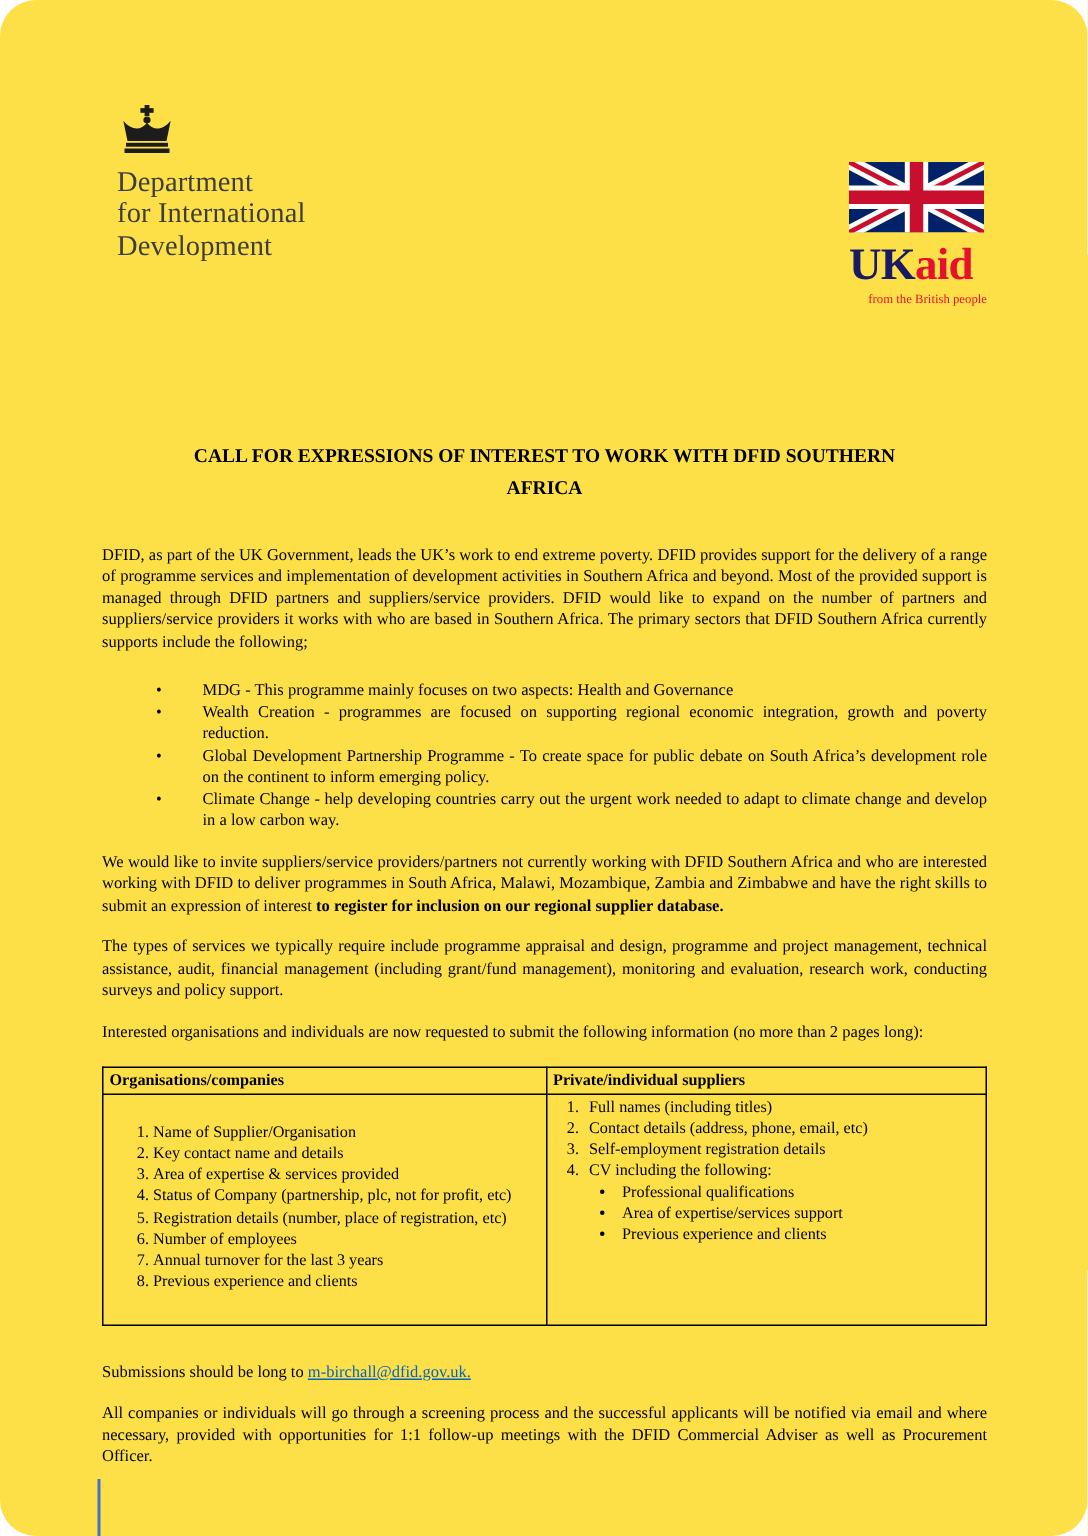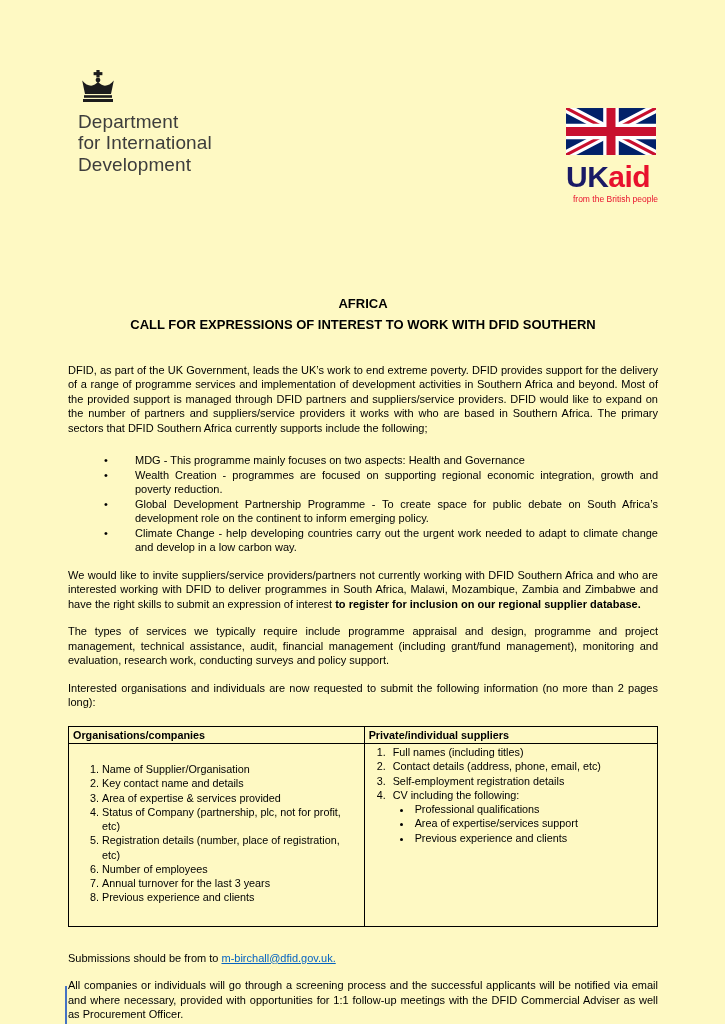--- a/index.html
+++ b/index.html
@@ -1,18 +1,18 @@
 <!DOCTYPE html>
 <html style="--link_blue: #0563c1; --ukaid_navy: #191a66; --ukaid_red: #e8112d; --flag_blue: #012169; --flag_red: #c8102e; --dfid_grey: #3d3d3c;"><head>
 <meta charset="utf-8">
 <style>
   html,body{margin:0;padding:0;background:#ffffff;}
-  .page{position:relative;width:725px;height:1024px;background:#fef9c3;color:#000;
-    font-family:Liberation Sans, sans-serif;
-    padding:68px 67px 0 68px;box-sizing:border-box;overflow:hidden;}
+  .page{position:relative;width:725px;height:1024px;background:#fde047;color:#000;
+    font-family:Liberation Serif, serif;
+    padding:68px 67px 0 68px;box-sizing:border-box;overflow:hidden;border-radius:24px;}
 
   
   .logos{display:flex;justify-content:space-between;align-items:flex-start;}
   .dfid{padding-left:10px;padding-top:2px;}
   .crown{display:block;margin:0 0 9px 2px;}
   .crown g{fill:#1c1c1c;}
   .dfid-text{font-size:19px;line-height:1.12;color:var(--dfid_grey,#3d3d3c);letter-spacing:0.1px;}
   .ukaid{width:92px;margin-top:40px;}
   .flag{display:block;}
   .f-blue{fill:var(--flag_blue,#012169);}
@@ -87,22 +87,22 @@
         <path class="s-red d21" d="M0,0 60,31.3 M60,0 0,31.3"></path>
         <path class="s-white d104" d="M30,0 30,31.3 M0,15.65 60,15.65"></path>
         <path class="s-red d60" d="M30,0 30,31.3 M0,15.65 60,15.65"></path>
       </svg>
       <div class="ukaid-word"><span class="uk">UK</span><span class="aid">aid</span></div>
       <div class="tagline">from the British people</div>
     </div>
   </header>
 
   <h1 class="title">
+    <span>CALL FOR EXPRESSIONS OF INTEREST TO WORK WITH DFID SOUTHERN</span>
     <span>AFRICA</span>
-    <span>CALL FOR EXPRESSIONS OF INTEREST TO WORK WITH DFID SOUTHERN</span>
   </h1>
 
   <div class="body">
 
     <p class="para first">DFID, as part of the UK Government, leads the UK’s work to end extreme poverty.  DFID provides support for the delivery of a range of programme services and implementation of development activities in Southern Africa and beyond.  Most of the provided support is managed through DFID partners and suppliers/service providers.  DFID would like to expand on the number of partners and suppliers/service providers it works with who are based in Southern Africa. The primary sectors that DFID Southern Africa currently supports include the following;</p>
 
     <ul class="bullets">
         <li>MDG -  This programme mainly focuses on two aspects: Health and Governance</li>
         <li>Wealth Creation - programmes are focused on supporting regional economic integration, growth and poverty reduction.</li>
         <li>Global Development Partnership Programme - To create space for public debate on South Africa’s development role on the continent to inform emerging policy.</li>
@@ -150,21 +150,21 @@
             <ul class="sub-list">
                 <li>Professional qualifications</li>
                 <li>Area of expertise/services support</li>
                 <li>Previous experience and clients</li>
               </ul>
           </td>
         </tr>
       </tbody>
     </table>
 
-    <p class="para submissions"><span>Submissions should be from to </span><a class="email" href="#">m-birchall@dfid.gov.uk.</a></p>
+    <p class="para submissions"><span>Submissions should be long to </span><a class="email" href="#">m-birchall@dfid.gov.uk.</a></p>
 
     <p class="para">All companies or individuals will go through a screening process and the successful applicants will be notified via email and where necessary, provided with opportunities for 1:1 follow-up meetings with the DFID Commercial Adviser as well as Procurement Officer.</p>
 
   </div>
 
   <div class="artifact"></div>
 
 </div>
 
 </body></html>

